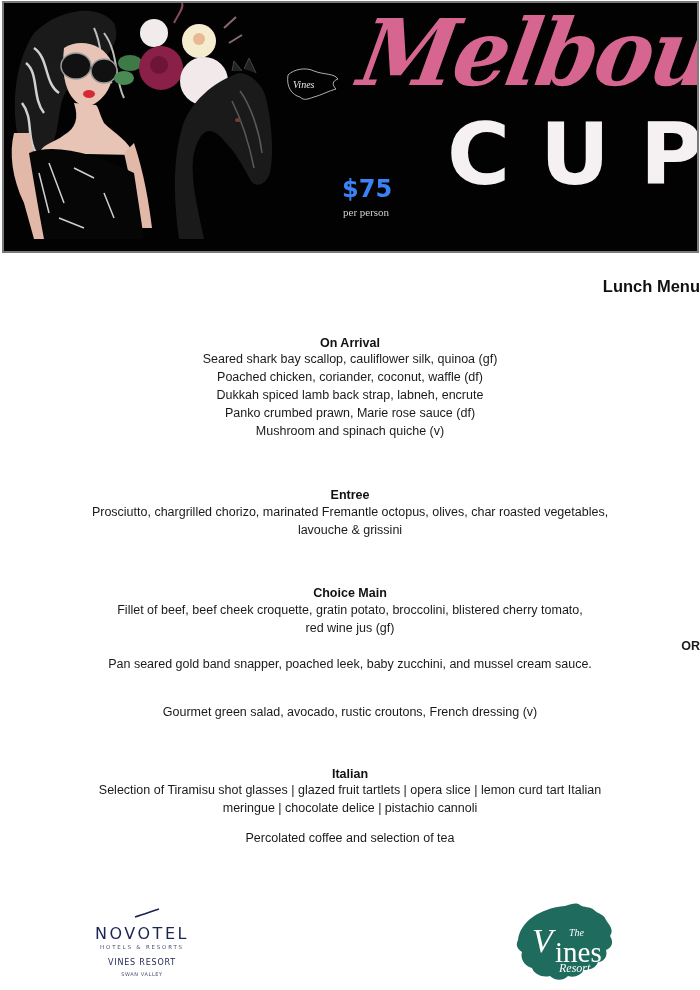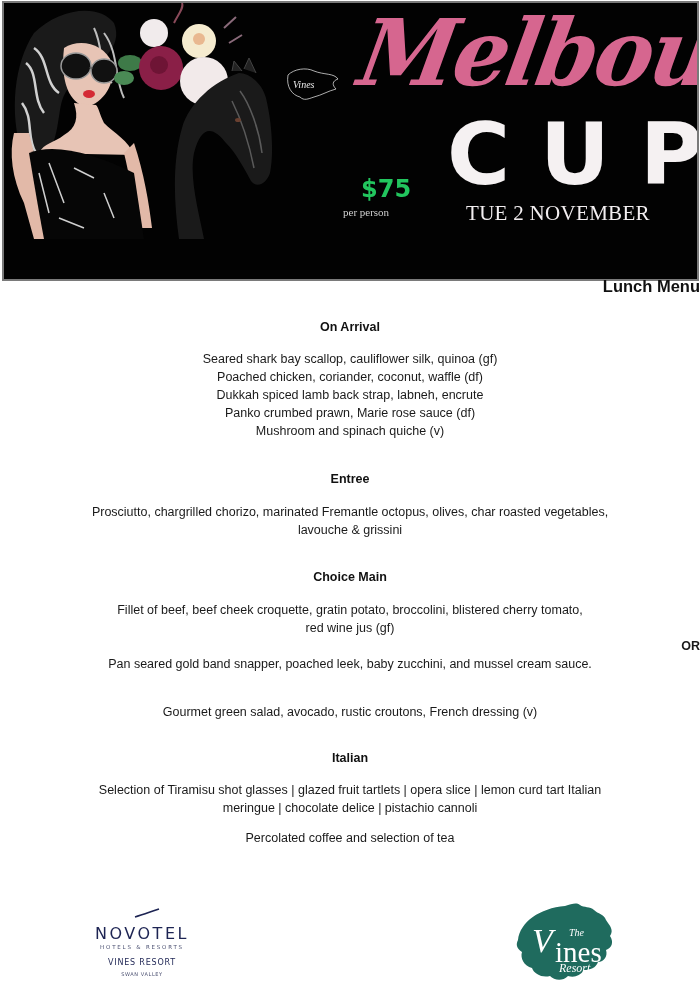--- a/index.html
+++ b/index.html
@@ -1,21 +1,21 @@
 <!DOCTYPE html>
 <html><head>
 <meta charset="utf-8">
 <style>
   * { box-sizing: border-box; margin: 0; padding: 0; }
   html, body { width: 700px; height: 990px; background: #ffffff; overflow: hidden; }
   body { position: relative; font-family: "Liberation Sans", "DejaVu Sans", sans-serif; color: #111; }
 
   
   .banner {
-    position: absolute; left: 2px; top: 1px; width: 697px; height: 280px;
+    position: absolute; left: 2px; top: 1px; width: 697px; height: 252px;
     background: #020202; border: 2px solid #7a7a7a; overflow: hidden;
   }
   .banner svg.art { position: absolute; left: 0; top: 0; }
 
   .vines-badge { position: absolute; left: 280px; top: 64px; width: 56px; height: 34px; }
   .title-script {
     position: absolute; left: 365px; top: 4px;
     font-family: "DejaVu Serif", serif; font-style: italic; font-weight: bold;
     font-size: 92px; line-height: 1; color: #d6668f; letter-spacing: -3px;
     transform: skewX(-10deg) scaleX(0.95); transform-origin: left top;
@@ -23,41 +23,41 @@
   }
   .title-cup {
     position: absolute; left: 443px; top: 108px;
     font-family: "DejaVu Sans", sans-serif; font-weight: bold;
     font-size: 86px; line-height: 1; color: #f5f1f2; letter-spacing: 30px;
     white-space: nowrap;
   }
   .price {
     position: absolute; left: 338px; top: 174px;
     font-family: "DejaVu Sans", sans-serif; font-weight: bold; font-size: 24px;
-    color: #22c55e; line-height: 1; margin-left: 19px;
+    color: #3b82f6; line-height: 1;
   }
   .per-person {
     position: absolute; left: 339px; top: 203px;
     font-family: "Liberation Serif", serif; font-size: 11px; color: #cfcfcf;
   }
   .date {
     position: absolute; left: 462px; top: 198px;
     font-family: "Liberation Serif", serif; font-size: 21px; color: #f2eef0;
     letter-spacing: 0.3px; white-space: nowrap;
   }
 
   
   .menu { position: absolute; left: 0; top: 0; width: 700px; }
   .line {
     position: absolute; left: 0; width: 700px; text-align: center;
     font-family: "Liberation Sans", sans-serif; font-size: 12.5px; color: #1a1a1a;
     white-space: nowrap;
   }
   .h1 { font-size: 16.5px; font-weight: bold; color: #111; text-align: right; }
-  .h2 { font-size: 12.5px; font-weight: bold; color: #111; }
+  .h2 { font-size: 12.5px; font-weight: bold; color: #111; margin-top: 16px; }
   .or { font-weight: bold; text-align: right; }
 
   
   .novotel { position: absolute; left: 86px; top: 908px; width: 120px; height: 75px; }
   .novotel .swoosh { position: absolute; left: 48px; top: 0; }
   .novotel .brand {
     position: absolute; left: 0; top: 16px; width: 112px; text-align: center;
     font-family: "DejaVu Sans", sans-serif; font-size: 16px; letter-spacing: 2.5px; color: #1d2453;
   }
   .novotel .tag {
@@ -137,21 +137,20 @@
 
   <svg class="vines-badge" viewBox="0 0 56 34">
     <path d="M4 8 C10 2 22 0 30 4 C40 8 50 6 54 12 C48 14 48 18 52 22 C44 24 38 28 30 30 C24 32 20 34 16 30 C8 28 2 20 4 8 Z" fill="none" stroke="#d8d8d8" stroke-width="0.8"></path>
     <text x="9" y="21" font-family="Liberation Serif, serif" font-size="10" font-style="italic" fill="#eaeaea">Vines</text>
   </svg>
 
   <div class="title-script">Melbourne</div>
   <div class="title-cup">CUP</div>
   <div class="price">$75</div>
   <div class="per-person">per person</div>
-  <div class="date">TUE 2 NOVEMBER</div>
 </div>
 
 <div class="menu">
   <div class="line h1" style="top:277px">Lunch Menu</div>
 
   <div class="line h2" style="top:320px">On Arrival</div>
   <div class="line" style="top:352px">Seared shark bay scallop, cauliflower silk, quinoa (gf)</div>
   <div class="line" style="top:370px">Poached chicken, coriander, coconut, waffle (df)</div>
   <div class="line" style="top:388px">Dukkah spiced lamb back strap, labneh, encrute</div>
   <div class="line" style="top:406px">Panko crumbed prawn, Marie rose sauce (df)</div>

